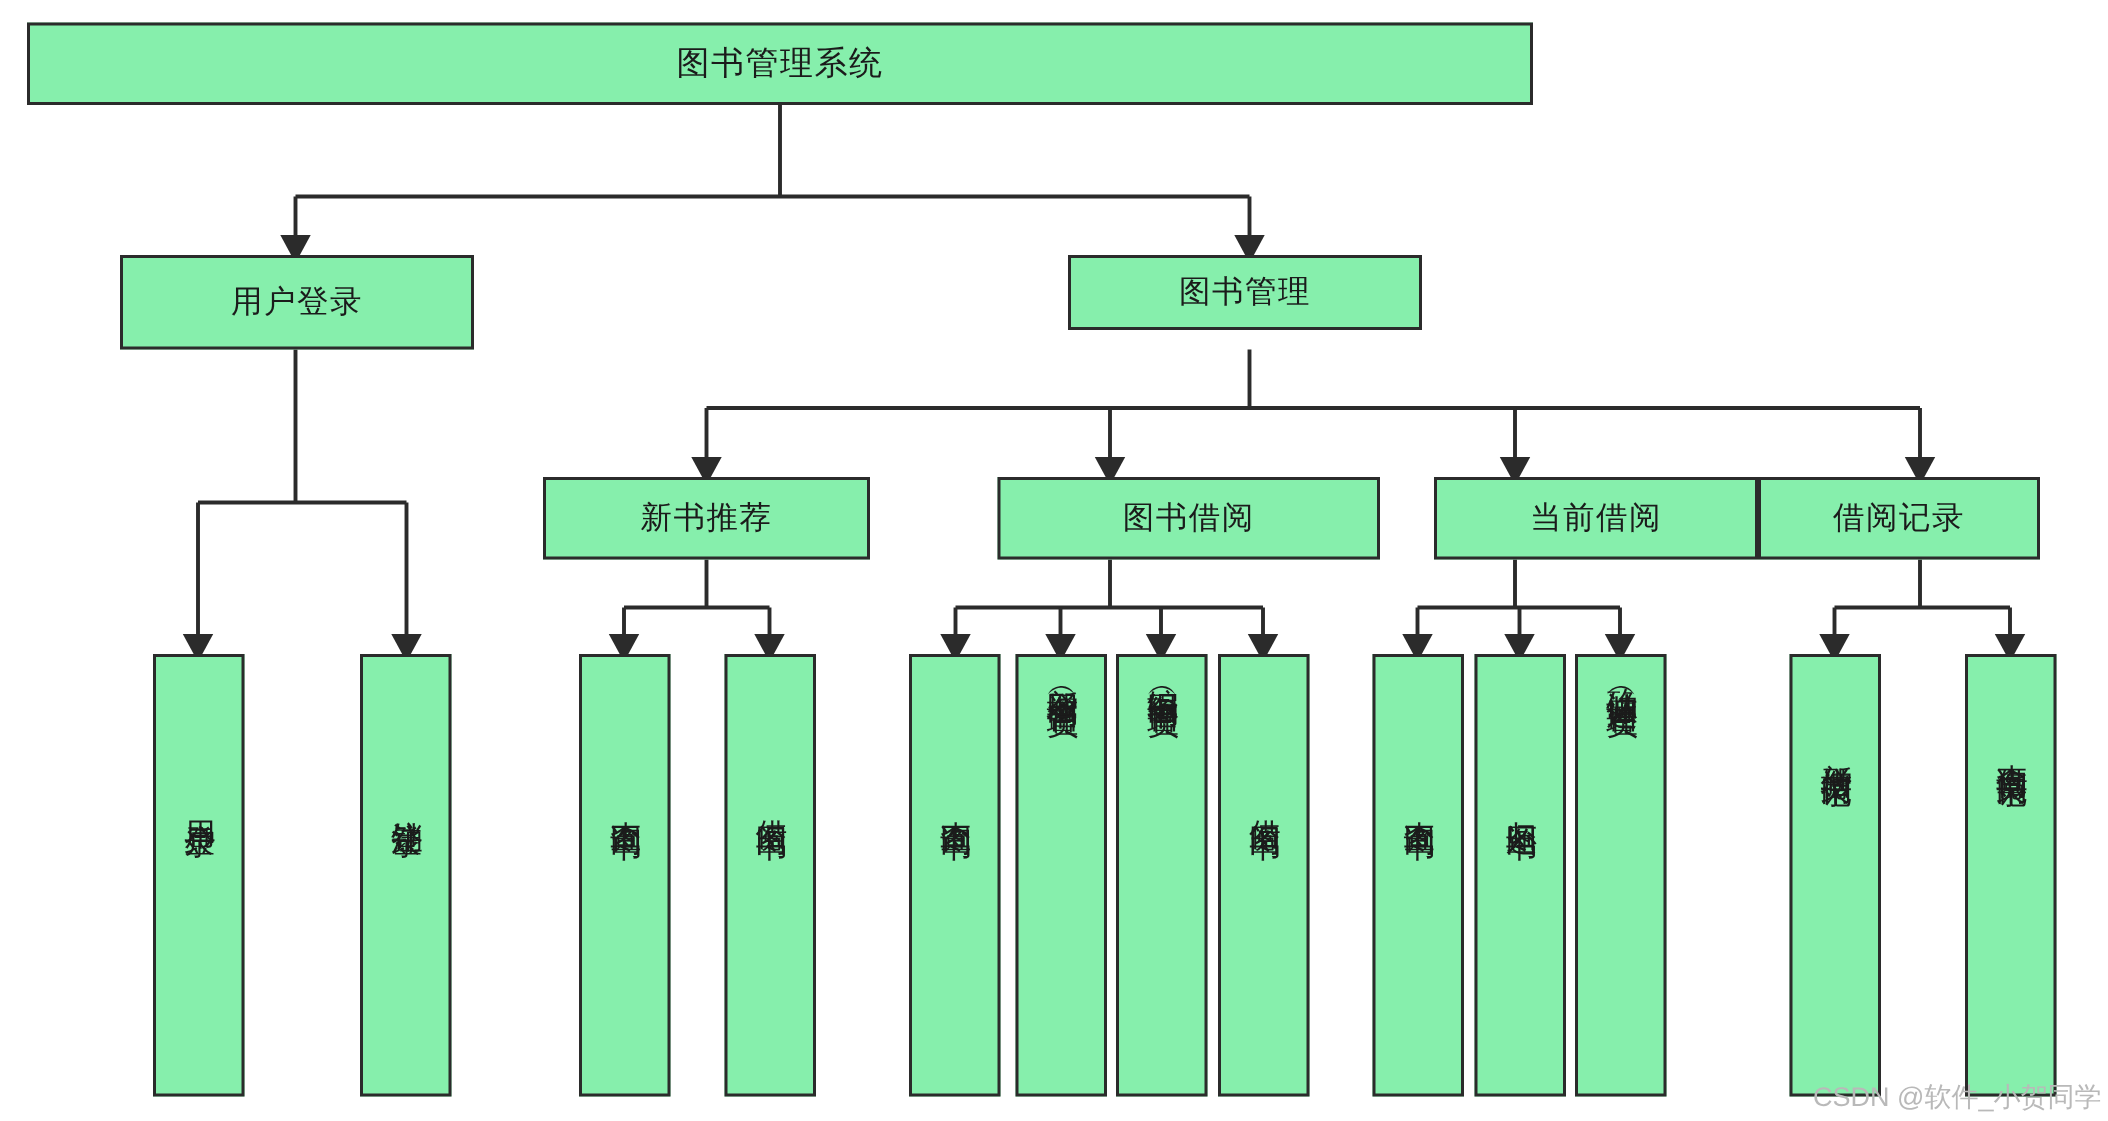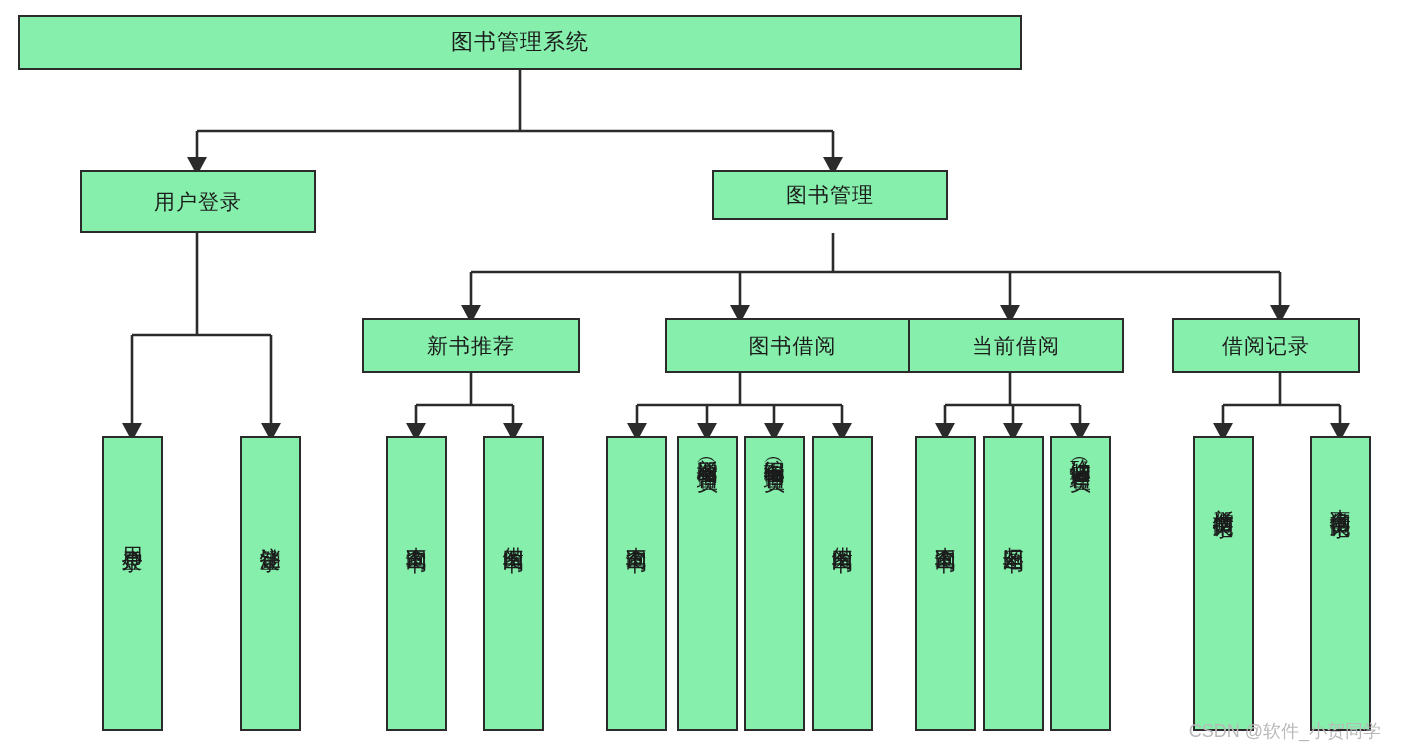--- a/index.html
+++ b/index.html
@@ -64,21 +64,21 @@
     text-orientation: upright;
     -webkit-writing-mode: vertical-rl;
     font-size: 21px;
     line-height: 1.32;
     letter-spacing: 2px;
     white-space: normal;
     max-height: 100%;
   }
   .watermark {
     position: absolute;
-    right: 24px;
+    right: 4px;
     bottom: 4px;
     font-size: 18px;
     color: #b9b9b9;
     white-space: nowrap;
     user-select: none;
   }
 </style>
 </head>
 <body>
 
@@ -147,21 +147,21 @@
   </div>
 
   <div class="node" style="left:362px; top:318px; width:218px; height:55px;">
     <span class="node-label">新书推荐</span>
   </div>
 
   <div class="node" style="left:633px; top:318px; width:255px; height:55px;margin-left:32px;">
     <span class="node-label">图书借阅</span>
   </div>
 
-  <div class="node" style="left:908px; top:318px; width:216px; height:55px;">
+  <div class="node" style="left:956px; top:318px; width:216px; height:55px;">
     <span class="node-label">当前借阅</span>
   </div>
 
   <div class="node" style="left:1172px; top:318px; width:188px; height:55px;">
     <span class="node-label">借阅记录</span>
   </div>
 
   <div class="node leaf" style="left:102px; top:436px; width:61px; height:295px; padding-top:92px;">
     <span class="node-label">用户登录</span>
   </div>

